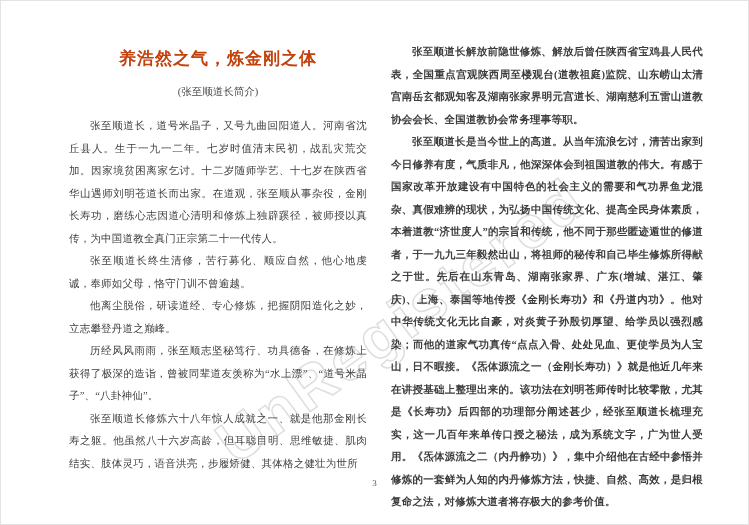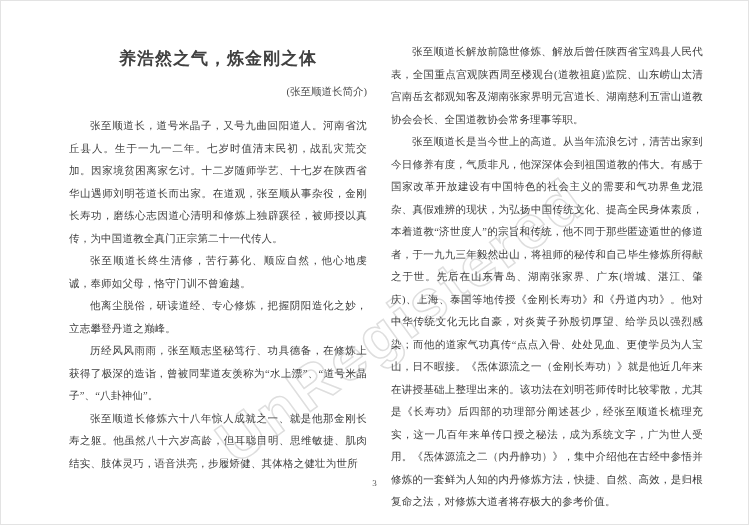--- a/index.html
+++ b/index.html
@@ -38,37 +38,37 @@
     position: absolute;
     top: 40px;
   }
   .col-left {
     left: 68px;
     width: 298px;
   }
   .col-right {
     left: 390px;
     width: 312px;
+    font-weight: bold;
   }
   .title-block {
     text-align: center;
     margin-bottom: 16px;
   }
   .doc-title {
     font-size: 17px;
     font-weight: bold;
-    color: #404040;
+    color: #c2410c;
     letter-spacing: 1px;
     margin: 6px 0 0 0;
   }
   .doc-subtitle {
     font-size: 10.5px;
     color: #4a4a4a;
     margin-top: 15px;
-    text-align: right;
   }
   .body-text .para {
     margin: 0;
     font-size: 10.5px;
     line-height: 22.5px;
     text-align: justify;
     text-indent: 2em;
     letter-spacing: 0.2px;
   }
   .page-number {

